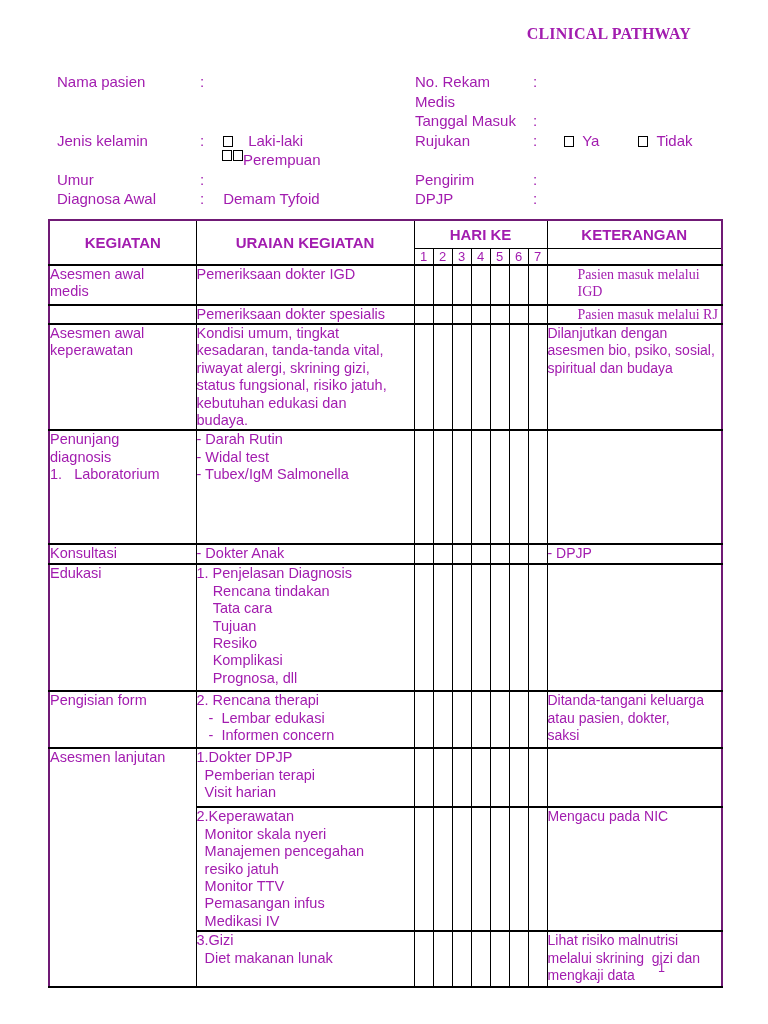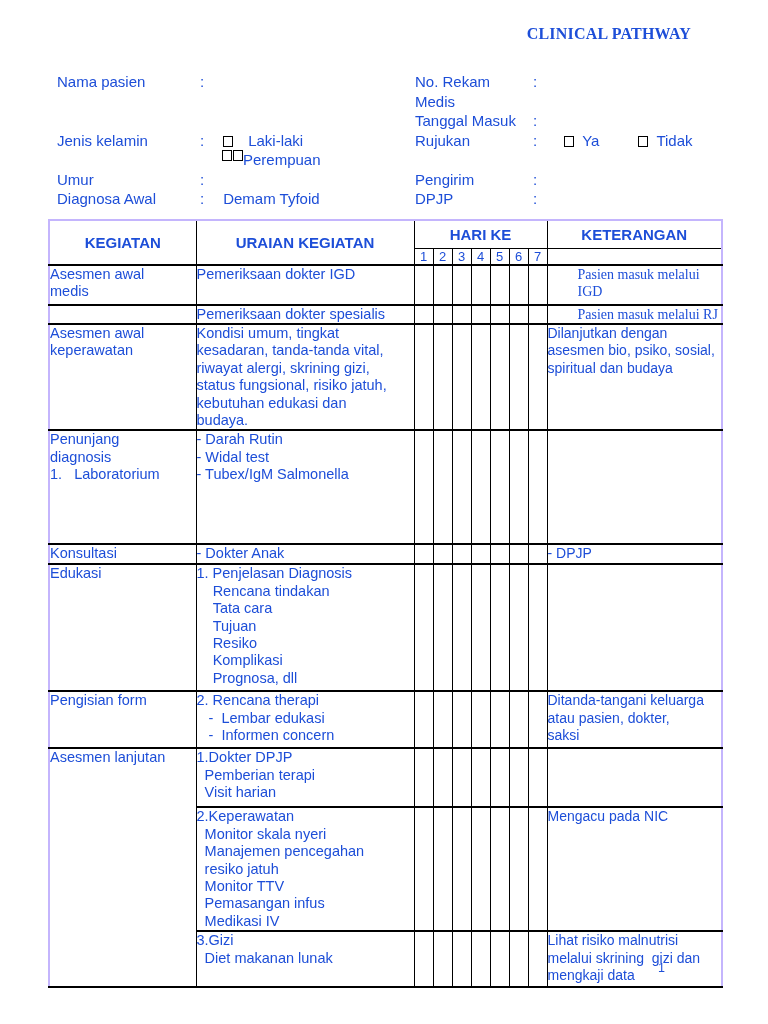--- a/index.html
+++ b/index.html
@@ -3,21 +3,21 @@
 <meta charset="utf-8">
 <style>
   * { box-sizing: border-box; }
   html, body { margin: 0; padding: 0; background: #fff; }
   .page {
     position: relative;
     width: 768px;
     height: 1024px;
     background: #ffffff;
     font-family: "Liberation Sans", sans-serif;
-    color: #1d4ed8;
+    color: #a21caf;
     overflow: hidden;
   }
 
   
   .doc-title {
     position: absolute;
     top: 25px;
     right: 77px;
     font-family: "Liberation Serif", serif;
     font-size: 16px;
@@ -55,21 +55,21 @@
   .cb-tidak { margin-left: 39px; }
   .cb + .cb { margin-left: 1px; }
 
   
   .cp-table {
     position: absolute;
     top: 219px;
     left: 48px;
     border-collapse: collapse;
     table-layout: fixed;
-    border: 2px solid #c4b5fd;
+    border: 2px solid #701a75;
   }
   .c-keg { width: 147px; }
   .c-ur  { width: 218px; }
   .c-day { width: 19px; }
   .c-ket { width: 175px; }
 
   .cp-table th, .cp-table td {
     border: 1px solid #000;
     vertical-align: top;
     overflow: hidden;

